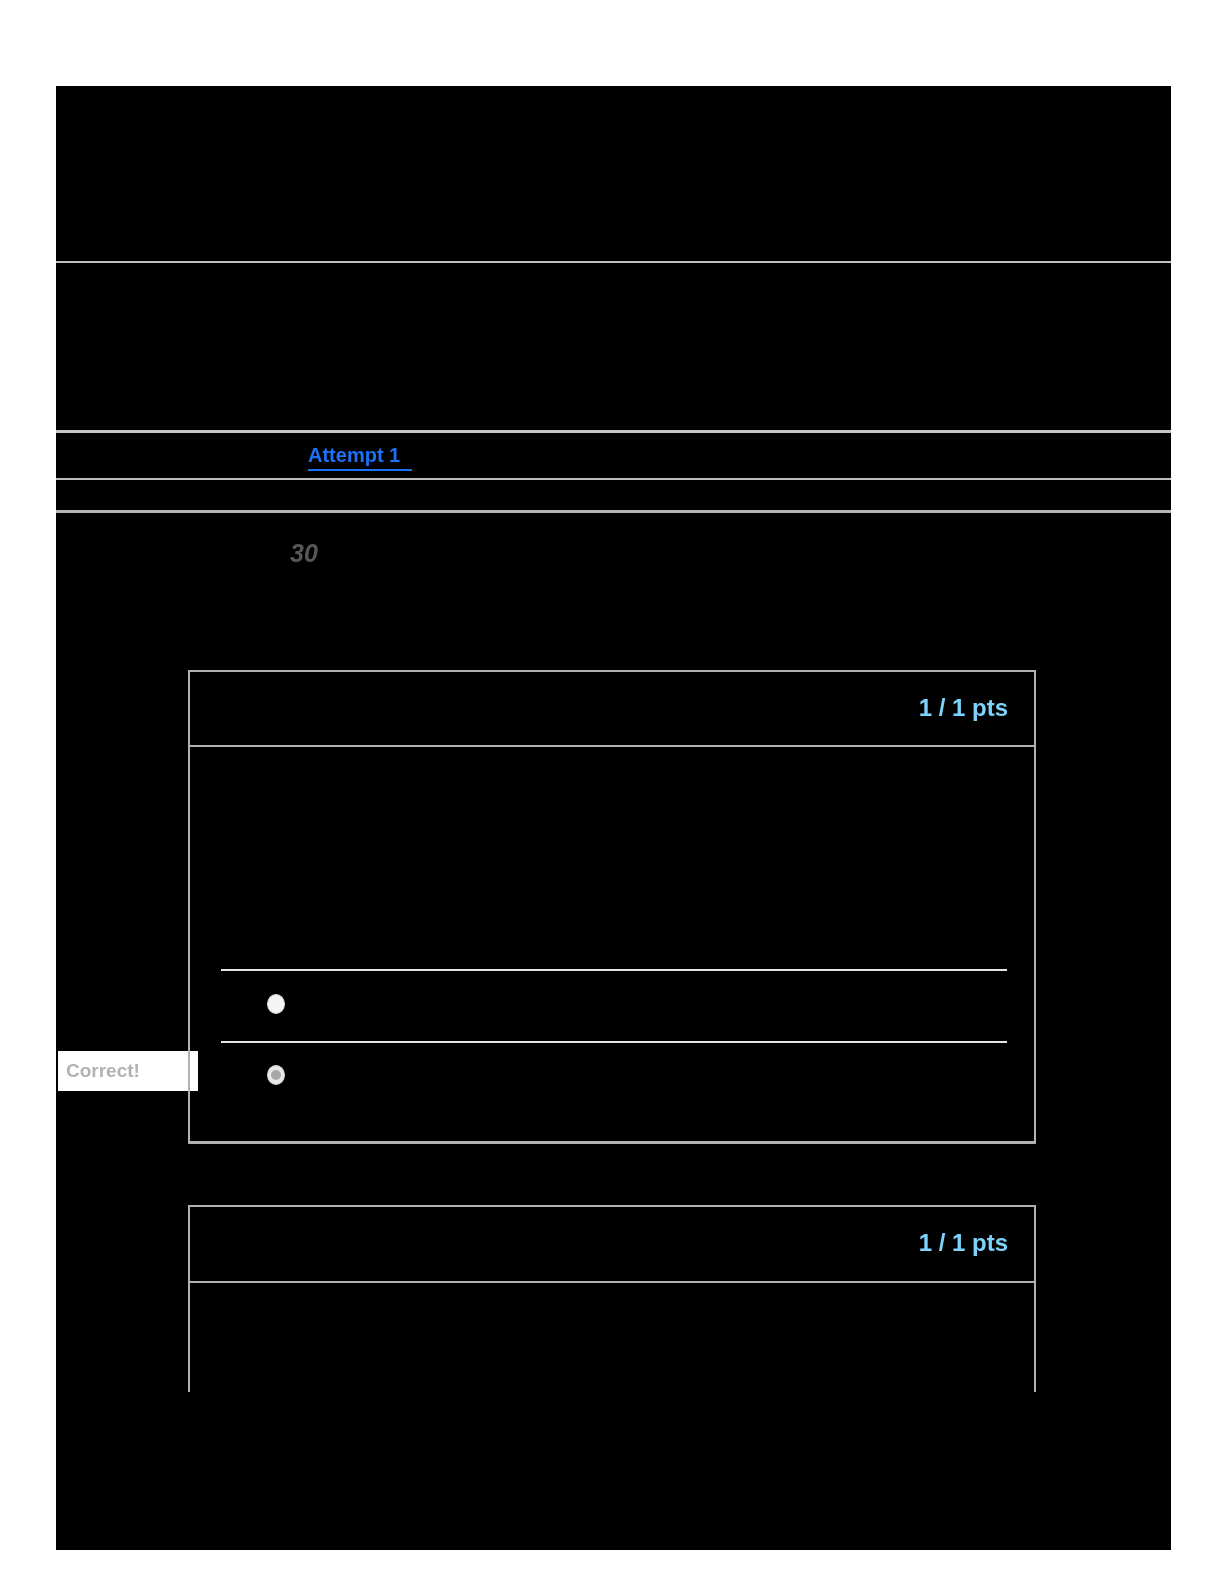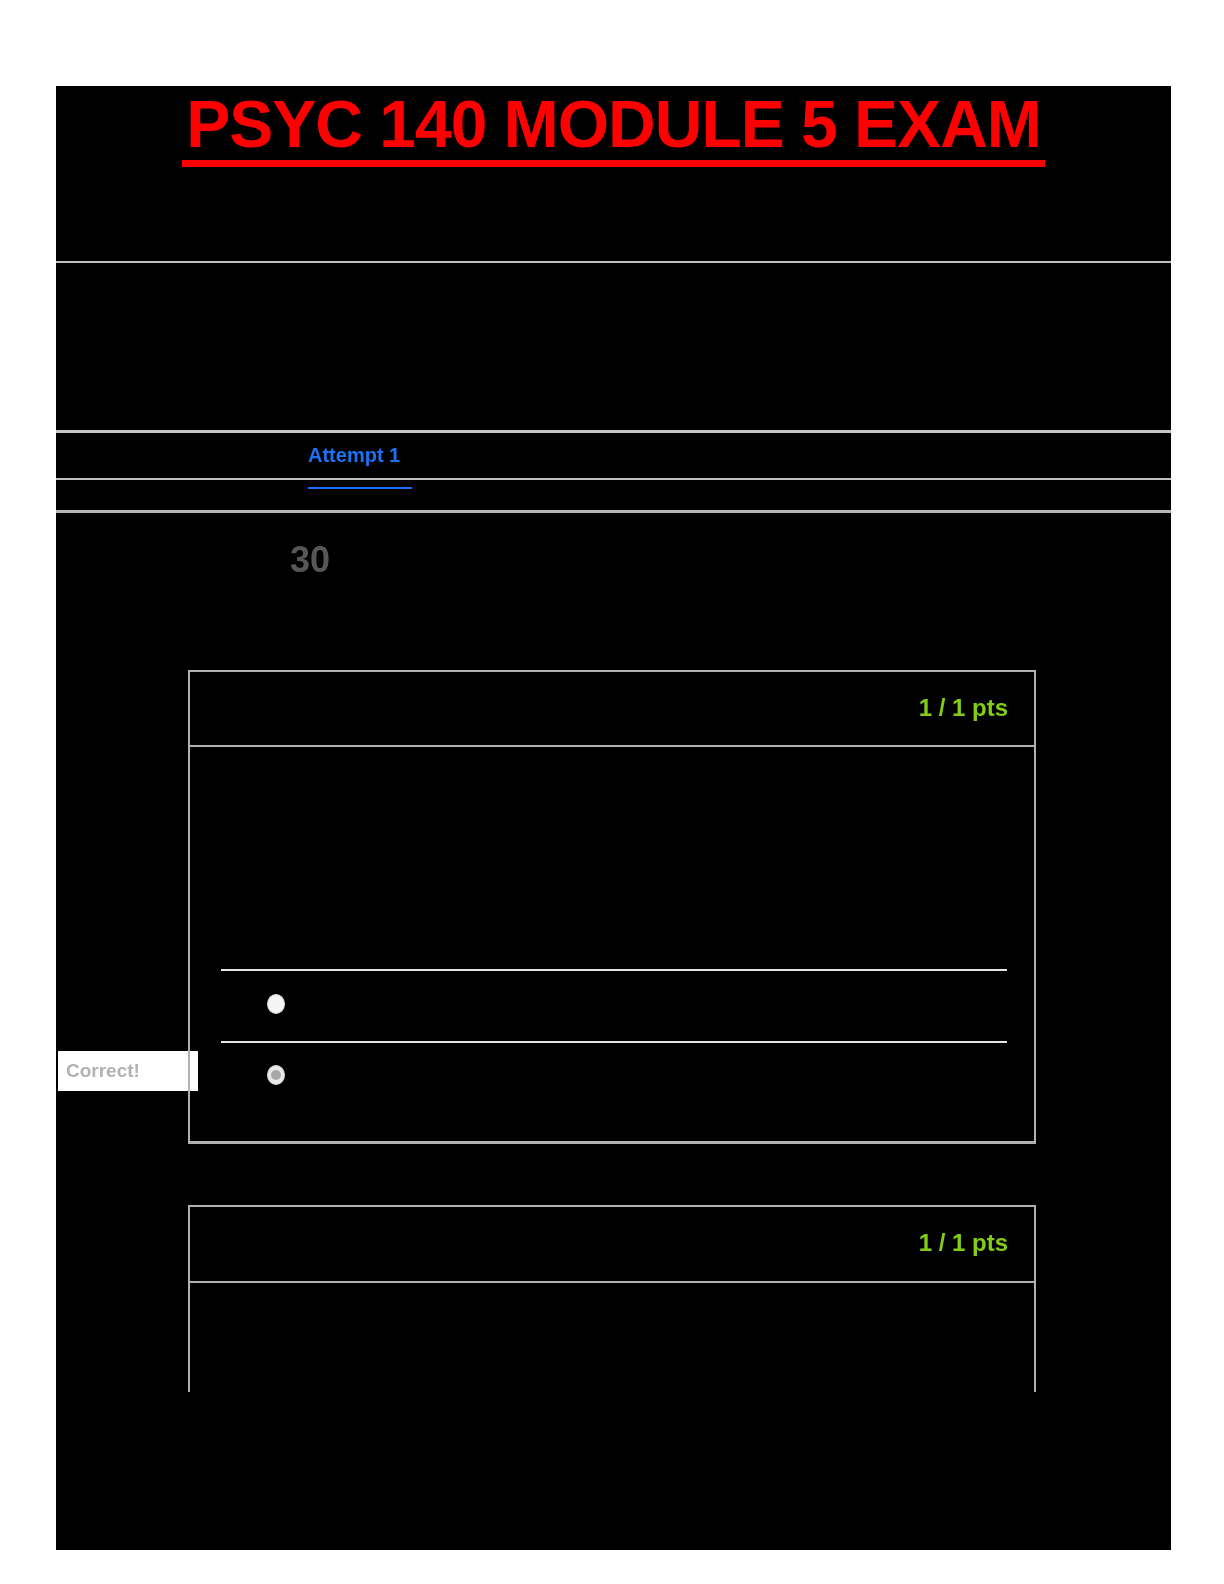--- a/index.html
+++ b/index.html
@@ -55,32 +55,33 @@
 
   .attempt-link {
     position: absolute;
     left: 252px;
     top: 358px;
     font-size: 20px;
     font-weight: bold;
     color: #1b72f7;
     text-decoration: none;
     border-bottom: 2px solid #1b72f7;
-    padding: 0 12px 20px 0;
+    padding: 0 12px 2px 0;
     cursor: pointer;
     white-space: nowrap;
   }
 
   .score-value {
     position: absolute;
     left: 234px;
     top: 453px;
-    font-size: 36px;
+    font-size: 25px;
     font-weight: bold;
     color: #575757;
+    font-style: italic;
   }
 
   
   .question-card {
     position: absolute;
     left: 132px;
     width: 848px;
     border: 2px solid #b1b1b1;
     background: transparent;
     z-index: 2;
@@ -95,21 +96,21 @@
   }
   .q1 .q-header { height: 75px; }
   .q2 .q-header { height: 76px; }
 
   .points-badge {
     position: absolute;
     right: 26px;
     top: 22px;
     font-size: 24px;
     font-weight: bold;
-    color: #84cc16;
+    color: #7dd3fc;
     white-space: nowrap;
   }
 
   .q-body { position: relative; width: 100%; height: 395px; }
 
   .answer-divider {
     position: absolute;
     left: 31px;
     width: 786px;
     height: 2px;
@@ -158,23 +159,20 @@
     font-weight: bold;
     color: #b2b2b2;
   }
 </style>
 </head>
 <body>
 
 <div class="page">
   <div class="content">
 
-    <div class="title-wrap">
-      <span class="exam-title">PSYC 140 MODULE 5 EXAM</span>
-    </div>
 
     <div class="hline hline-1"></div>
     <div class="hline hline-2"></div>
 
     <a class="attempt-link">Attempt 1</a>
 
     <div class="hline hline-3"></div>
     <div class="hline hline-4"></div>
 
     <div class="score-value">30</div>

